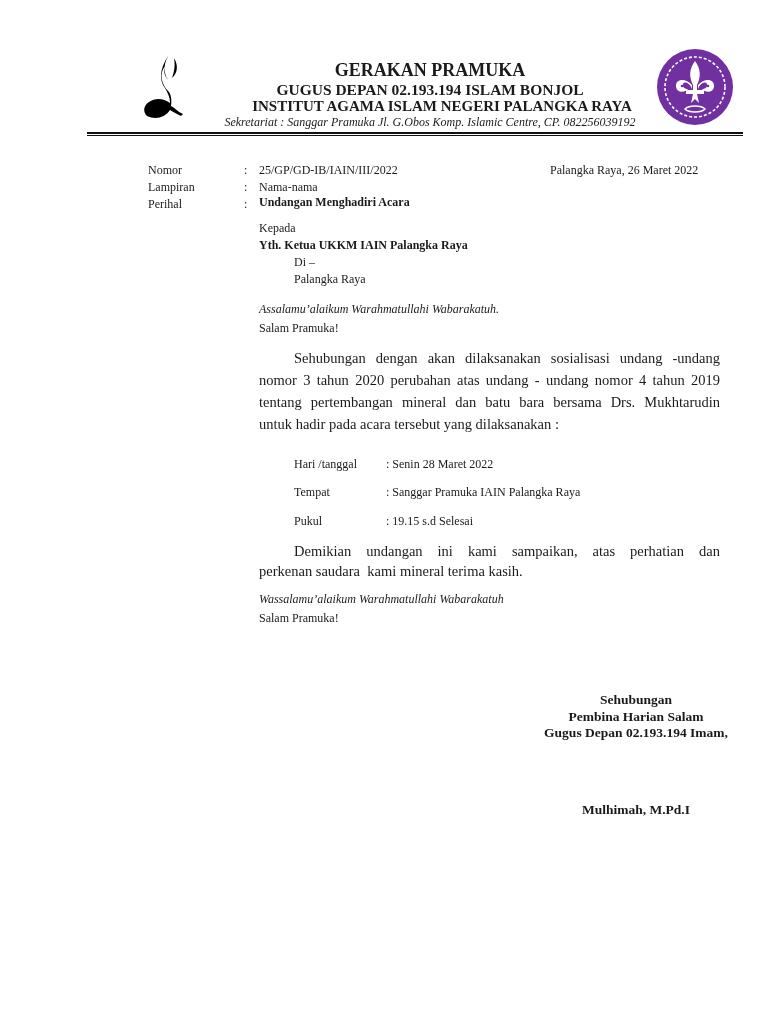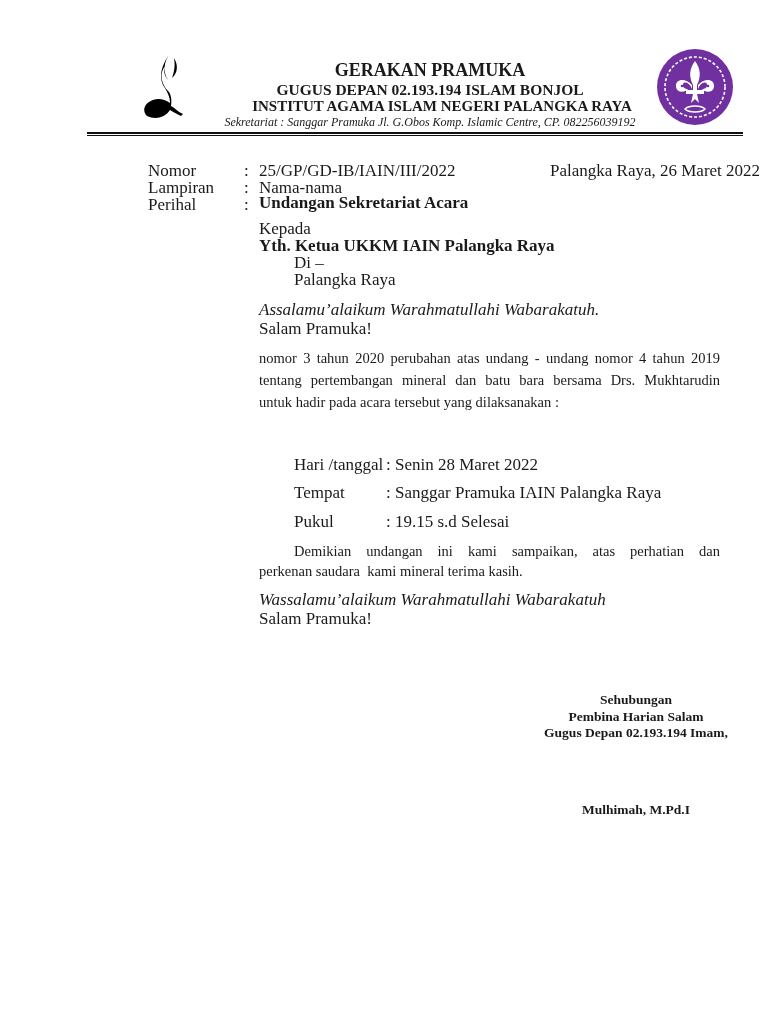--- a/index.html
+++ b/index.html
@@ -11,21 +11,21 @@
     
     .kop-title { left: 0; width: 768px; text-align: center; font-weight: bold; white-space: nowrap; }
     #t1 { top: 60px; font-size: 18px; left: 0; width: 768px; }
     #t2 { top: 81px; font-size: 15.5px; }
     #t3 { top: 98px; font-size: 15px; margin-left: 12px; }
     #t4 { top: 115px; font-size: 12px; font-style: italic; font-weight: normal; }
     .double-line { left: 87px; width: 610px; top: 132px; height: 2px; border-top: 2px solid #111; border-bottom: 1px solid #111; height: 1px; }
     .logo-left { left: 95px; top: 50px; width: 56px; height: 72px; }
     .logo-right { left: 609px; top: 47px; width: 80px; height: 80px; }
 
-    .txt { font-size: 17px; line-height: 17px; white-space: nowrap; }
+    .txt { font-size: 12px; line-height: 17px; white-space: nowrap; }
     .lbl { left: 102px; }
     .colon { left: 198px; }
     .val { left: 213px; }
     .bold { font-weight: bold; }
     .ital { font-style: italic; text-align: right; }
     .para { left: 213px; width: 461px; font-size: 14.5px; line-height: 22px; text-align: justify; text-align-last: left; white-space: normal; }
     .para .ln { display: block; text-align: justify; text-align-last: justify; }
     .para .ln.last { text-align-last: left; }
     .sig { left: 440px; width: 300px; text-align: center; font-weight: bold; font-size: 13.5px; line-height: 16px; }
   </style>
@@ -65,31 +65,32 @@
 <div class="abs txt colon" style="top:162px">:</div>
 <div class="abs txt val" style="top:162px">25/GP/GD-IB/IAIN/III/2022</div>
 <div class="abs txt" style="top:162px; left:504px">Palangka Raya, 26 Maret 2022</div>
 
 <div class="abs txt lbl" style="top:179px">Lampiran</div>
 <div class="abs txt colon" style="top:179px">:</div>
 <div class="abs txt val" style="top:179px">Nama-nama</div>
 
 <div class="abs txt lbl" style="top:196px">Perihal</div>
 <div class="abs txt colon" style="top:196px">:</div>
-<div class="abs txt val bold" style="top:194px">Undangan Sekretariat Acara</div>
+<div class="abs txt val bold" style="top:194px">Undangan Menghadiri Acara</div>
 
 <div class="abs txt" style="top:220px; left:213px">Kepada</div>
 <div class="abs txt bold" style="top:237px; left:213px">Yth. Ketua UKKM IAIN Palangka Raya</div>
 <div class="abs txt" style="top:254px; left:248px">Di –</div>
 <div class="abs txt" style="top:271px; left:248px">Palangka Raya</div>
 
 <div class="abs txt ital" style="top:301px; left:213px">Assalamu’alaikum Warahmatullahi Wabarakatuh.</div>
 <div class="abs txt" style="top:320px; left:213px">Salam Pramuka!</div>
 
 <div class="abs para" style="top:347px">
+  <span class="ln" style="text-indent:35px">Sehubungan dengan akan dilaksanakan sosialisasi undang -undang</span>
   <span class="ln">nomor 3 tahun 2020 perubahan atas undang - undang nomor 4 tahun 2019</span>
   <span class="ln">tentang pertembangan mineral dan batu bara bersama Drs. Mukhtarudin</span>
   <span class="ln last">untuk hadir pada acara tersebut yang dilaksanakan :</span>
 </div>
 
 <div class="abs txt" style="top:456px; left:248px">Hari /tanggal</div>
 <div class="abs txt" style="top:456px; left:340px">: Senin 28 Maret 2022</div>
 <div class="abs txt" style="top:484px; left:248px">Tempat</div>
 <div class="abs txt" style="top:484px; left:340px">: Sanggar Pramuka IAIN Palangka Raya</div>
 <div class="abs txt" style="top:513px; left:248px">Pukul</div>

